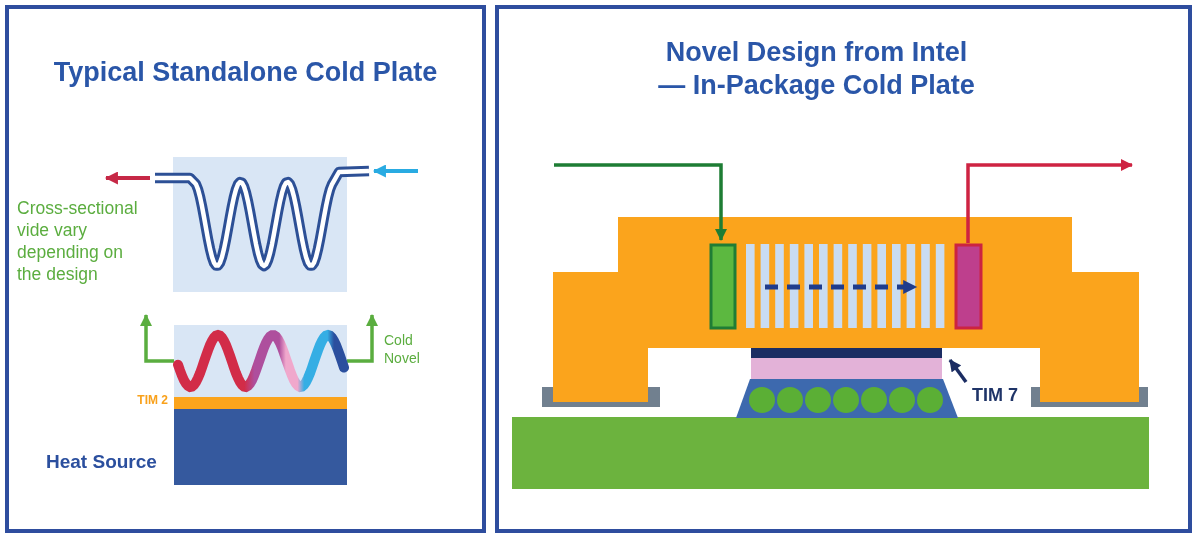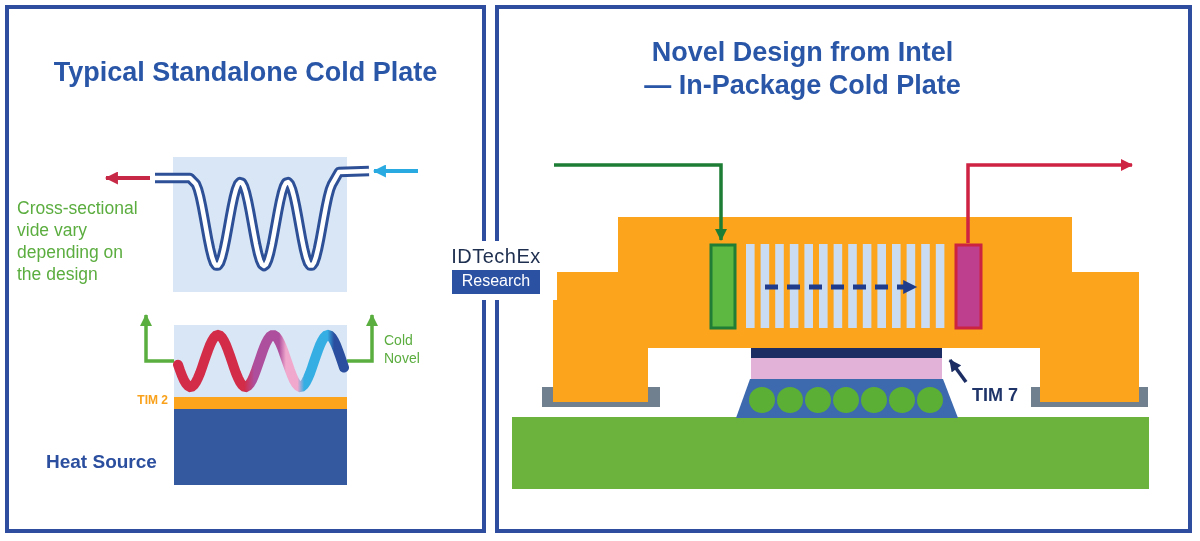--- a/index.html
+++ b/index.html
@@ -5,21 +5,21 @@
   html,body{margin:0;padding:0;background:#fff;}
   .figure{position:relative;width:1200px;height:541px;background:#fff;overflow:hidden;
           font-family:Liberation Sans, sans-serif;padding-left:36px;}
   .panel{position:absolute;border:4px solid #2E4D9E;background:transparent;box-sizing:border-box;z-index:1;}
   .panel-left{left:5px;top:5px;width:481px;height:528px;}
   .panel-right{left:495px;top:5px;width:697px;height:528px;}
   .art{position:absolute;left:0;top:0;width:1200px;height:541px;z-index:2;}
   .txt{position:absolute;z-index:3;}
   .title{font-weight:bold;color:#2A56A8;font-size:27px;text-align:center;line-height:1.22;}
   .t-left{left:5px;top:56px;width:481px;}
-  .t-right{left:496px;top:36px;width:613px;}
+  .t-right{left:510px;top:36px;width:613px;}
   .note{left:17px;top:197px;width:160px;color:#5BAD3F;font-size:17.5px;font-weight:500;line-height:1.26;}
   .coldplate{left:384px;top:331px;width:70px;color:#5BAD3F;font-size:14px;font-weight:500;line-height:1.3;}
   .tim2{left:90px;top:393px;width:78px;text-align:right;color:#F9A11B;font-size:12px;font-weight:600;}
   .heatsource{left:46px;top:451px;color:#2B4F9E;font-size:19px;font-weight:600;}
   .tim1{left:972px;top:385px;color:#1F3468;font-size:18px;font-weight:600;}
   .logo{position:absolute;left:435px;top:241px;width:122px;z-index:4;background:#fff;
         padding:4px 0 6px 0;text-align:center;}
   .logo-brand{color:#1E2F4F;font-size:20px;font-weight:500;letter-spacing:0.5px;}
   .logo-division{display:inline-block;margin-top:2px;background:#2B51A3;color:#fff;
         font-size:16px;font-weight:500;padding:2px 10px 4px 10px;}
@@ -142,18 +142,14 @@
   <div class="txt tim2">TIM 2</div>
   <div class="txt heatsource">Heat Source</div>
 
   <div class="txt title t-right">
     <div>Novel Design from Intel</div>
     <div>— In-Package Cold Plate</div>
   </div>
 
   <div class="txt tim1">TIM 7</div>
 
-  <div class="logo">
-    <div class="logo-brand">IDTechEx</div>
-    <div class="logo-division">Research</div>
-  </div>
 
 </div>
 
 </body></html>

